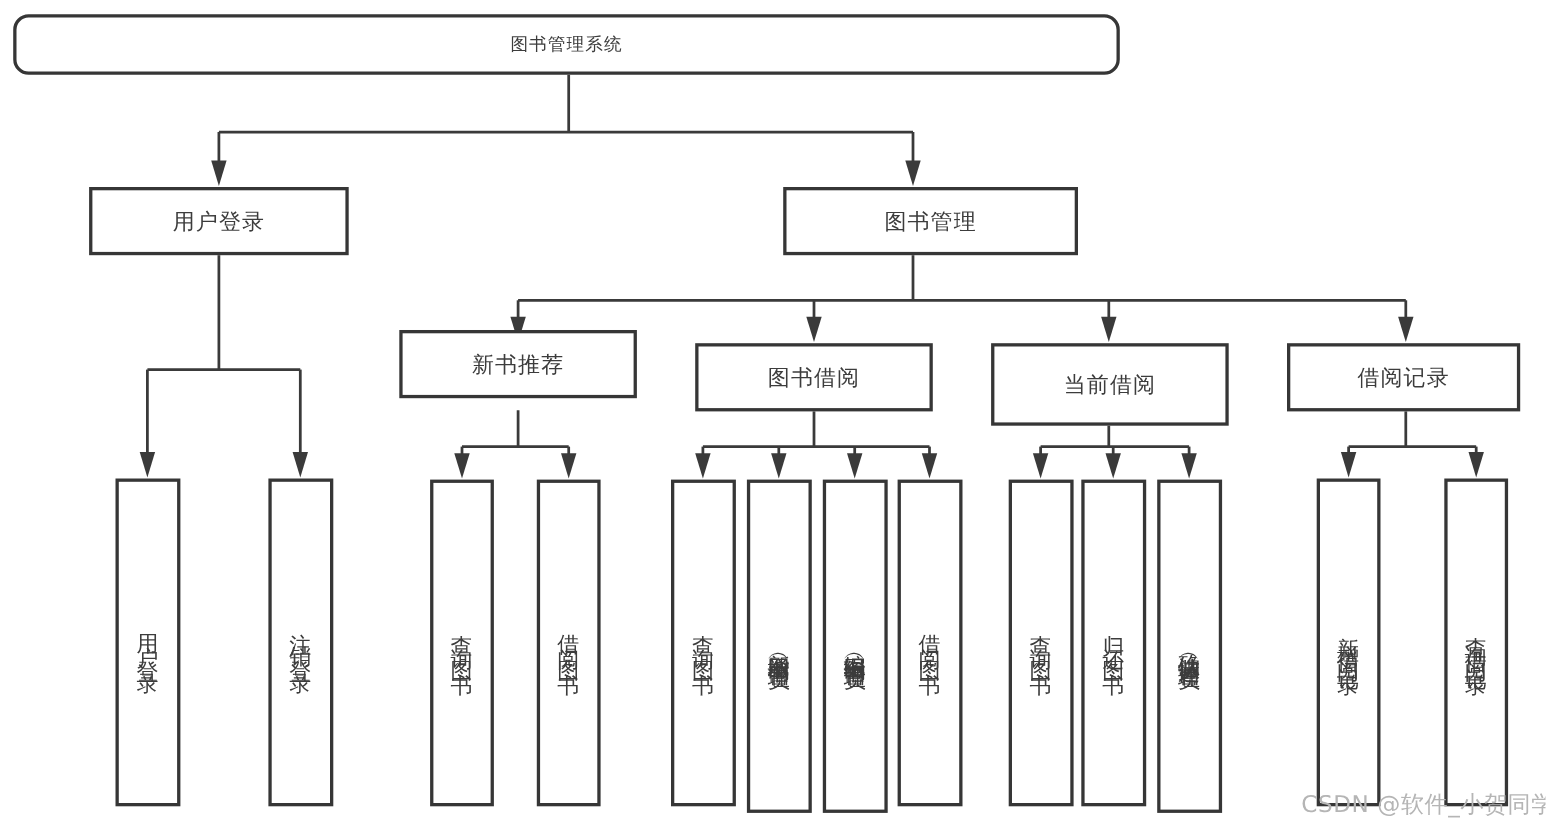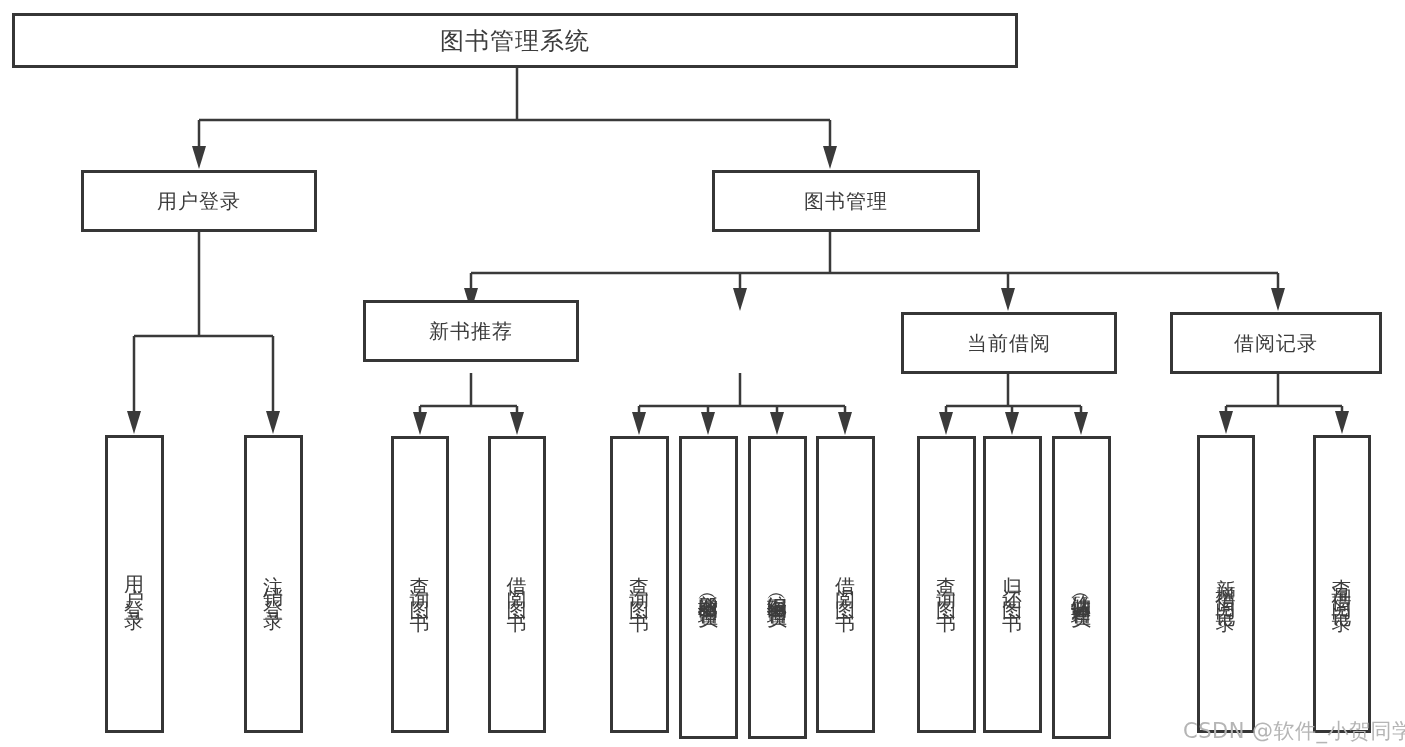--- a/index.html
+++ b/index.html
@@ -8,21 +8,21 @@
     font-family:"DejaVu Sans","Liberation Sans",sans-serif;
     color:#3b3b3b;
   }
   #stage{position:absolute;left:0;top:0;width:1405px;height:747px;}
   svg.wires{position:absolute;left:0;top:0;pointer-events:none;}
   .node{
     position:absolute;background:#ffffff;border:3px solid #363636;
     box-sizing:border-box;display:flex;align-items:center;justify-content:center;
     font-size:20px;letter-spacing:1px;color:#3c3c3c;
   }
-  .node.root{font-size:24px;border-width:3px;}
+  .node.root{font-size:16px;border-width:3px;border-radius:14px;}
   .leaf{
     position:absolute;background:#ffffff;border:3px solid #363636;
     box-sizing:border-box;display:flex;align-items:center;justify-content:center;
   }
   .leaf span{
     writing-mode:vertical-rl;text-orientation:mixed;
     font-size:20px;letter-spacing:12px;color:#3c3c3c;line-height:1;
     display:block;
   }
   .leaf span.sp6{letter-spacing:7px;}
@@ -96,21 +96,24 @@
   <div class="node" style="left:81px;top:170px;width:236px;height:62px">
     <span>用户登录</span>
   </div>
   <div class="node" style="left:712px;top:170px;width:268px;height:62px">
     <span>图书管理</span>
   </div>
 
   <div class="node" style="left:363px;top:300px;width:216px;height:62px">
     <span>新书推荐</span>
   </div>
-  <div class="node" style="left:901px;top:312px;width:216px;height:62px">
+  <div class="node" style="left:632px;top:312px;width:216px;height:62px">
+    <span>图书借阅</span>
+  </div>
+  <div class="node" style="left:901px;top:312px;width:216px;height:75px">
     <span>当前借阅</span>
   </div>
   <div class="node" style="left:1170px;top:312px;width:212px;height:62px">
     <span>借阅记录</span>
   </div>
 
   <div class="leaf" style="left:105px;top:435px;width:59px;height:298px">
     <span>用户登录</span>
   </div>
   <div class="leaf" style="left:244px;top:435px;width:59px;height:298px">

